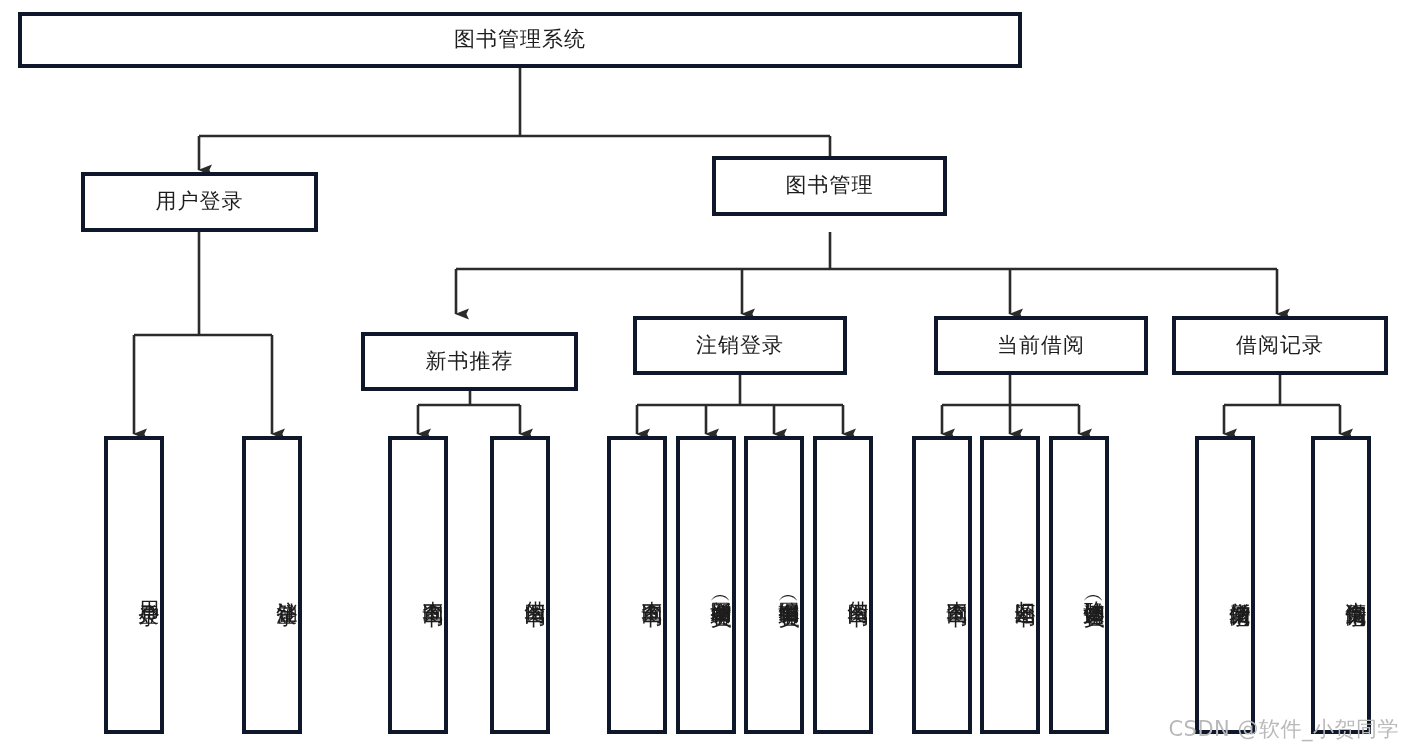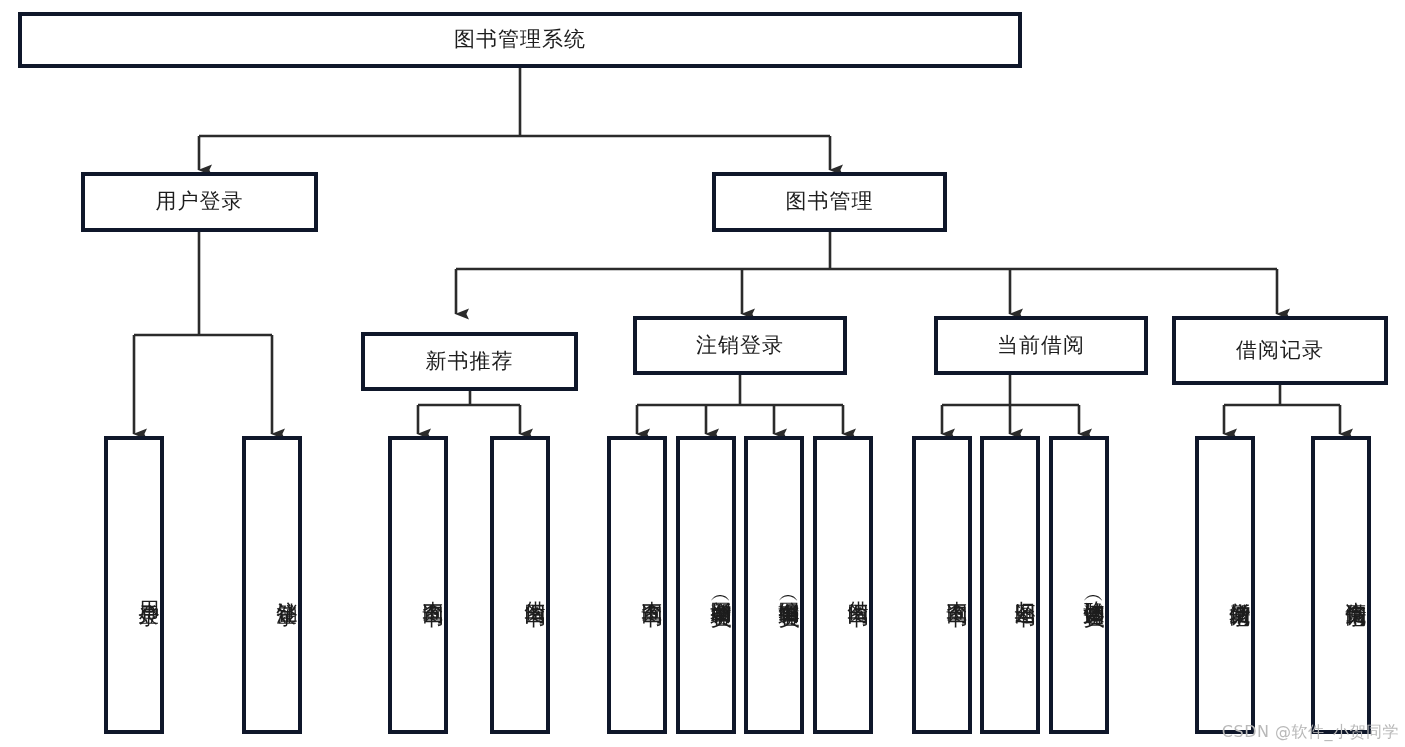--- a/index.html
+++ b/index.html
@@ -40,21 +40,21 @@
     writing-mode:vertical-rl;
     text-orientation:upright;
     letter-spacing:2px;
     line-height:1.05;
   }
   .node.v.tall .lbl{letter-spacing:1px;}
   .watermark{
     position:absolute;
     right:6px;
     bottom:4px;
-    font-size:16px;
+    font-size:21px;
     color:#b9b9b9;
     letter-spacing:0.5px;
     white-space:nowrap;
     pointer-events:none;
   }
 </style>
 </head>
 <body>
 
 <div id="canvas">
@@ -112,34 +112,34 @@
     </g>
   </svg>
 
   <div class="node h" style="left:18px;top:12px;width:1004px;height:56px;">
     <span class="lbl">图书管理系统</span>
   </div>
 
   <div class="node h" style="left:81px;top:172px;width:237px;height:60px;">
     <span class="lbl">用户登录</span>
   </div>
-  <div class="node h" style="left:712px;top:172px;width:235px;height:60px;">
+  <div class="node h" style="left:712px;top:156px;width:235px;height:60px;">
     <span class="lbl">图书管理</span>
   </div>
 
   <div class="node h" style="left:361px;top:332px;width:217px;height:59px;">
     <span class="lbl">新书推荐</span>
   </div>
   <div class="node h" style="left:633px;top:316px;width:214px;height:59px;">
     <span class="lbl">注销登录</span>
   </div>
   <div class="node h" style="left:903px;top:316px;width:214px;height:59px;margin-left:31px;">
     <span class="lbl">当前借阅</span>
   </div>
-  <div class="node h" style="left:1172px;top:316px;width:216px;height:69px;">
+  <div class="node h" style="left:1172px;top:316px;width:216px;height:59px;">
     <span class="lbl">借阅记录</span>
   </div>
 
   <div class="node v" style="left:104px;top:436px;width:60px;height:298px;">
     <span class="lbl">用户登录</span>
   </div>
   <div class="node v" style="left:242px;top:436px;width:60px;height:298px;">
     <span class="lbl">注销登录</span>
   </div>
 

